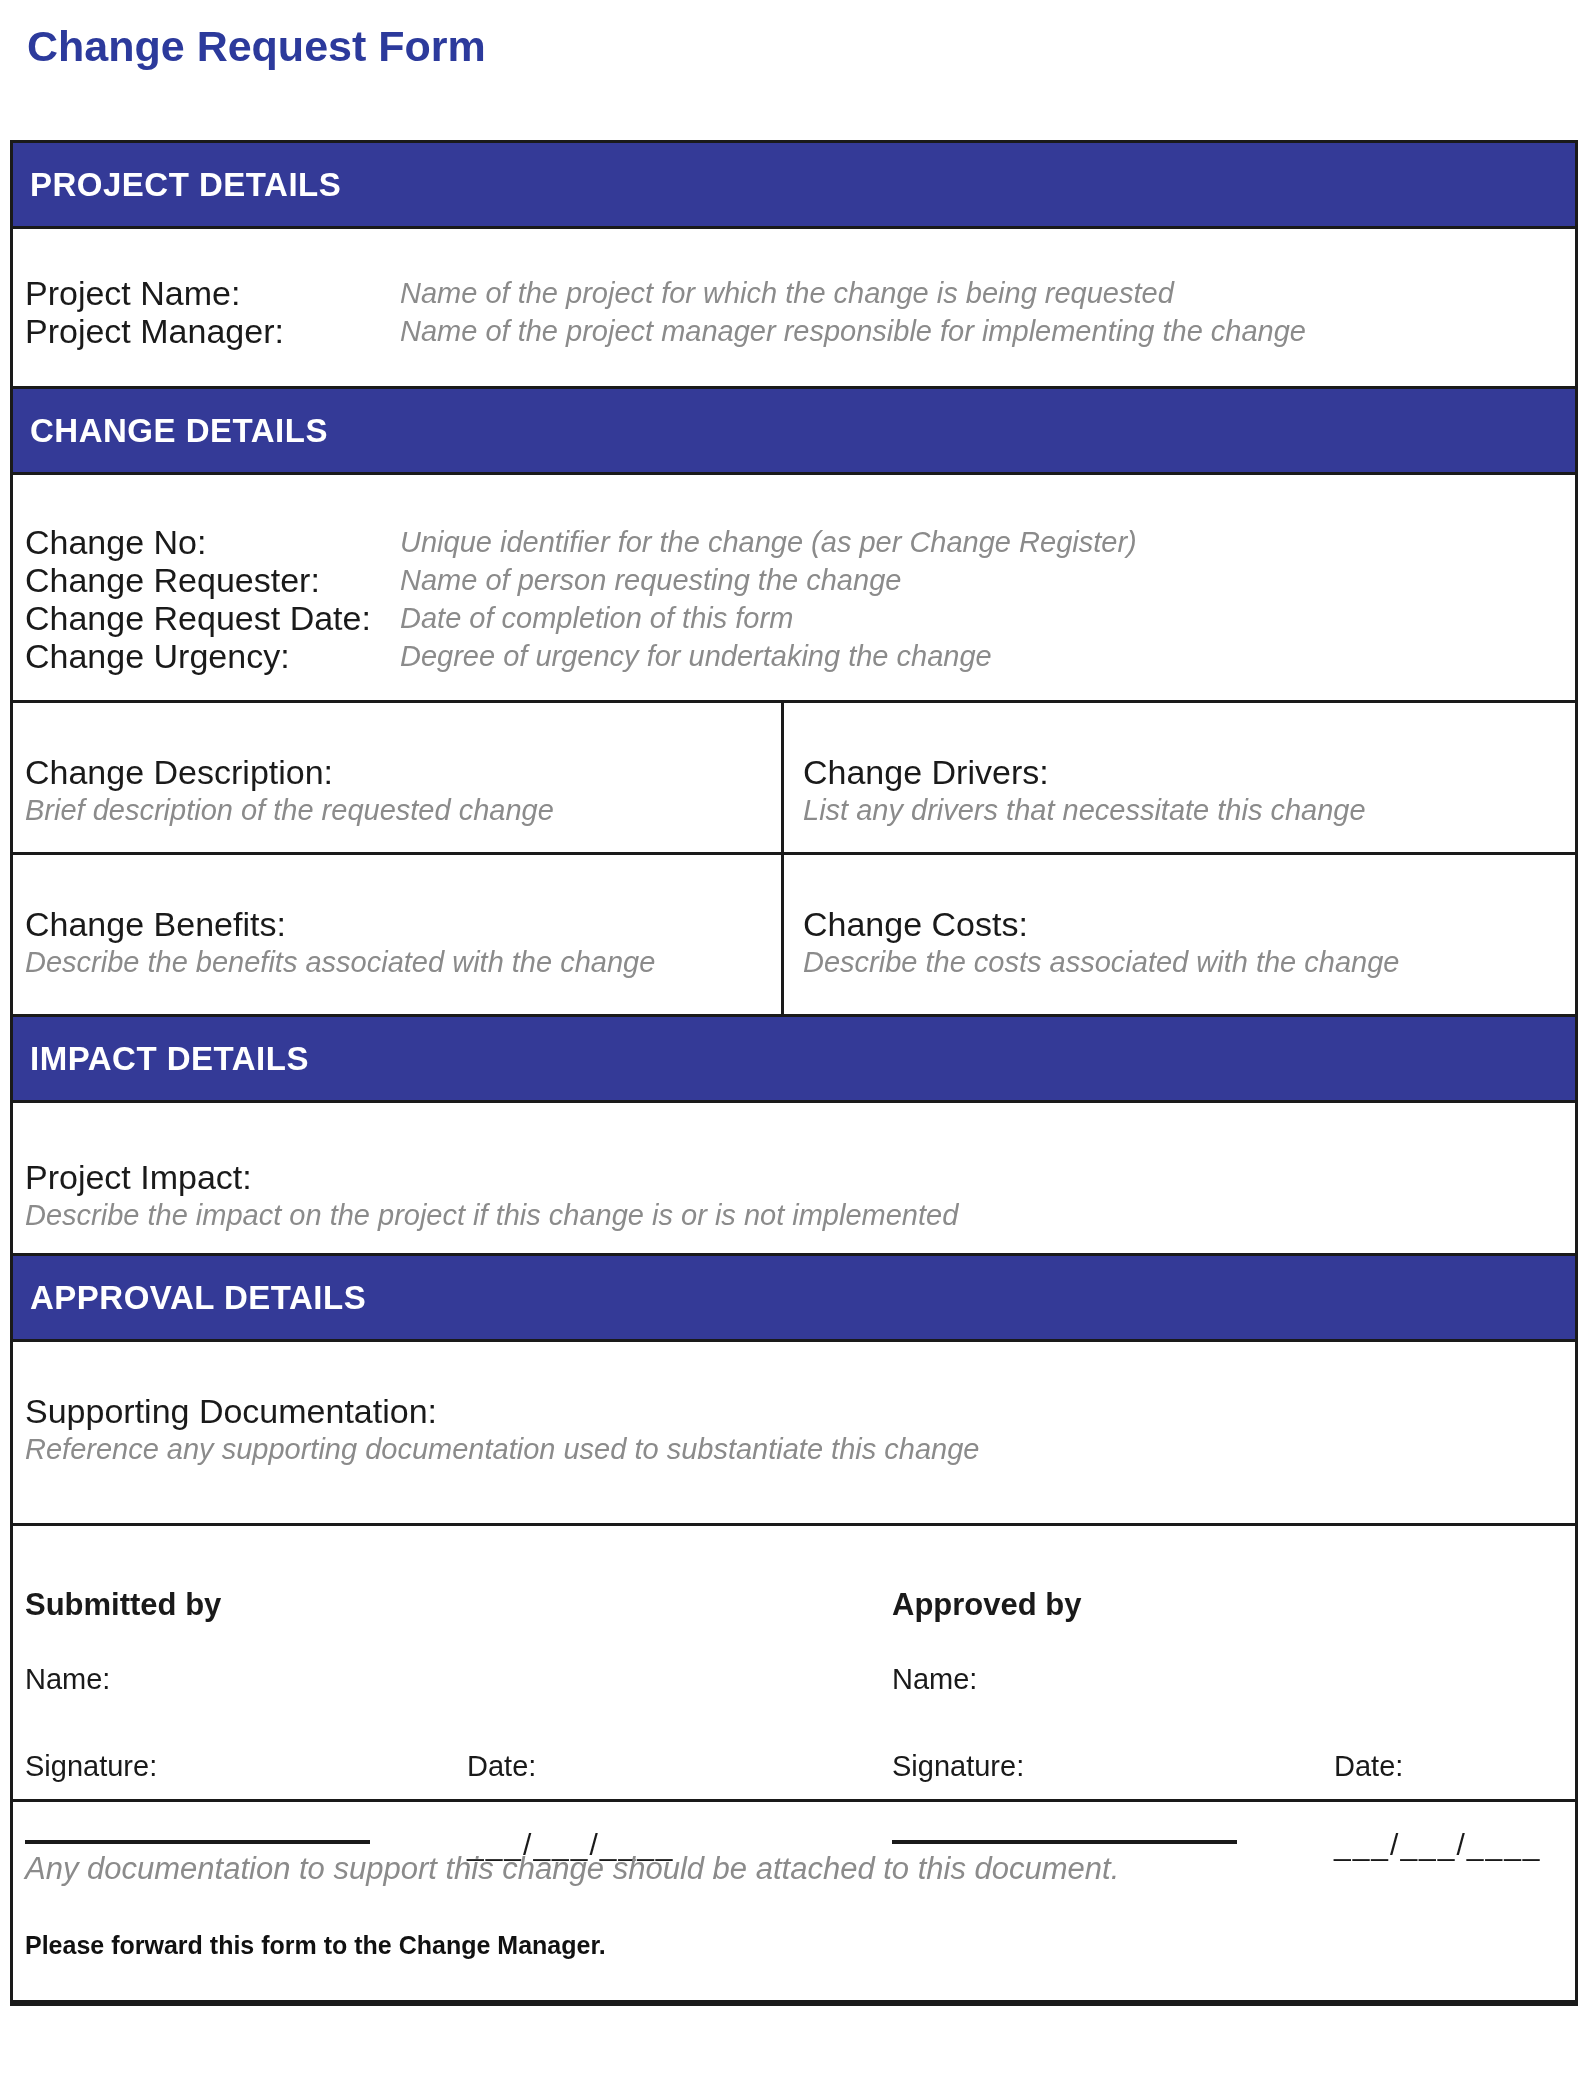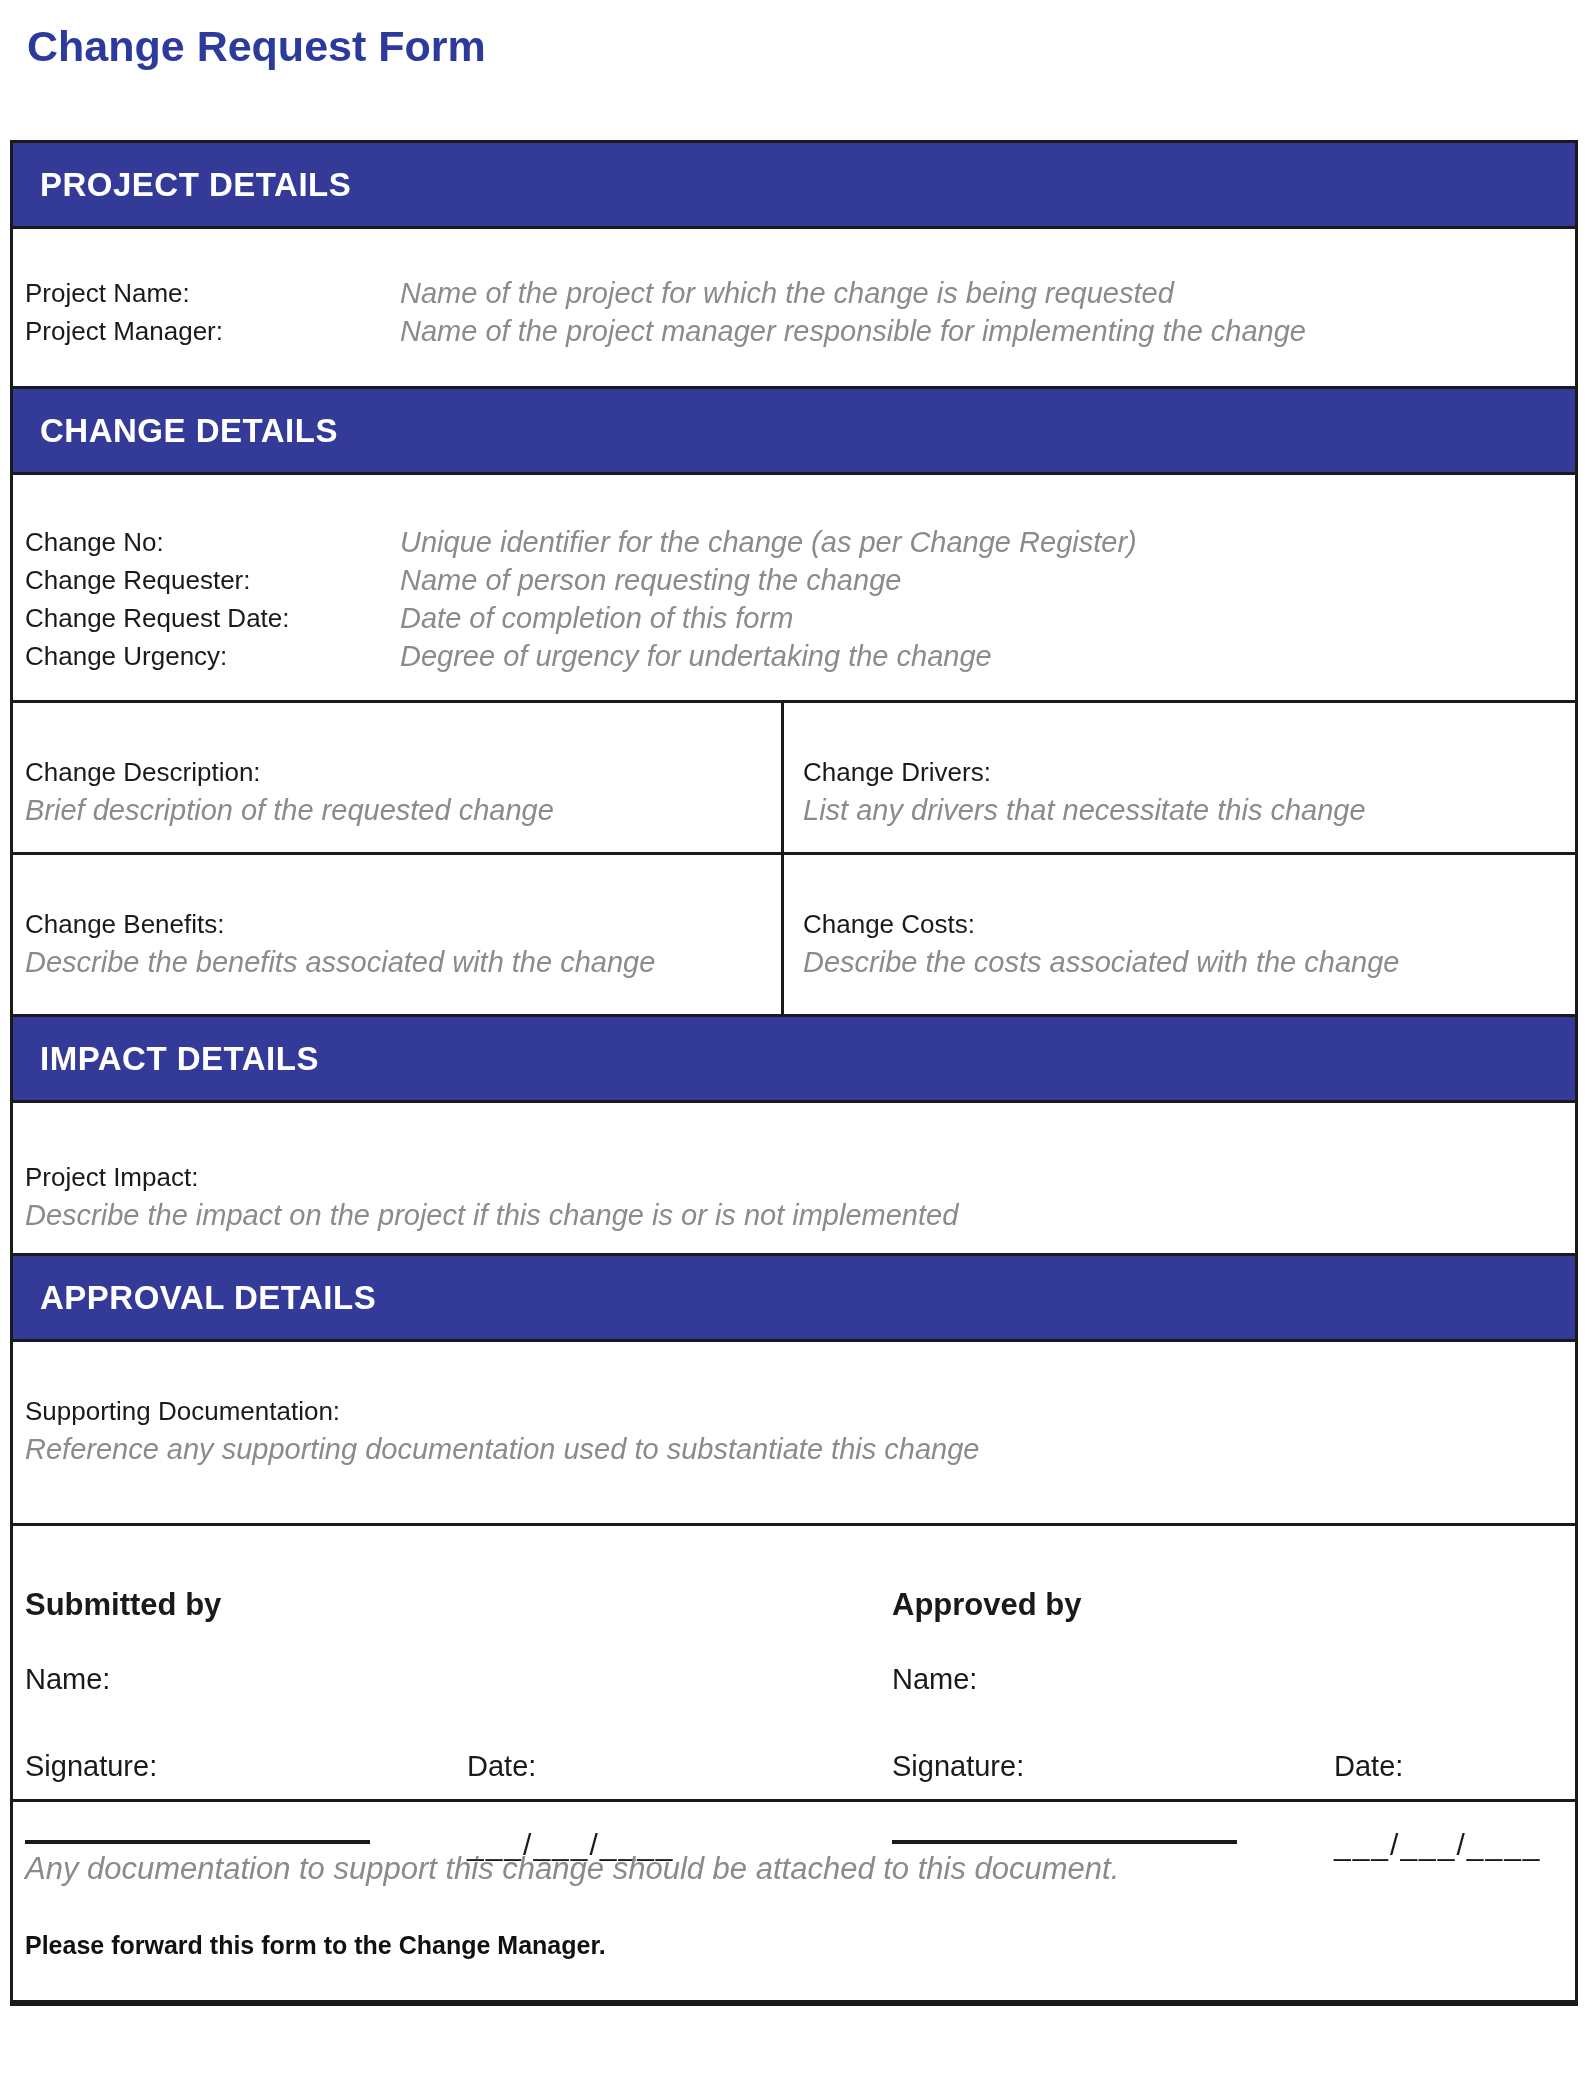--- a/index.html
+++ b/index.html
@@ -18,24 +18,24 @@
   .form-table {
     position: absolute; left: 10px; top: 140px; width: 1568px;
     border: 3px solid #1a1a1a; border-bottom-width: 6px;
     background: #ffffff;
     display: flex; flex-direction: column;
   }
   .row { border-bottom: 3px solid #1a1a1a; }
   .row:last-child { border-bottom: none; }
   .section-header {
     height: 86px; background: #343a97; color: #ffffff;
-    display: flex; align-items: center; padding-left: 27px;
+    display: flex; align-items: center; padding-left: 17px;
     font-size: 33px; font-weight: bold; letter-spacing: 0.5px;
   }
-  .label { font-size: 26px; color: #1a1a1a; }
+  .label { font-size: 34px; color: #1a1a1a; }
   .hint  { font-size: 29px; font-style: italic; color: #8b8b8b; }
   .fields-row {
     display: grid; grid-template-columns: 375px 1fr;
     padding: 45px 20px 0 12px; line-height: 38px;
   }
   .fields-row.project { height: 160px; }
   .fields-row.change  { height: 228px; padding-top: 48px; }
   .fields-col { display: flex; flex-direction: column; }
   .cell-grid { display: grid; grid-template-columns: 768px 1fr; }
   .cell-grid.r1 { height: 152px; }

